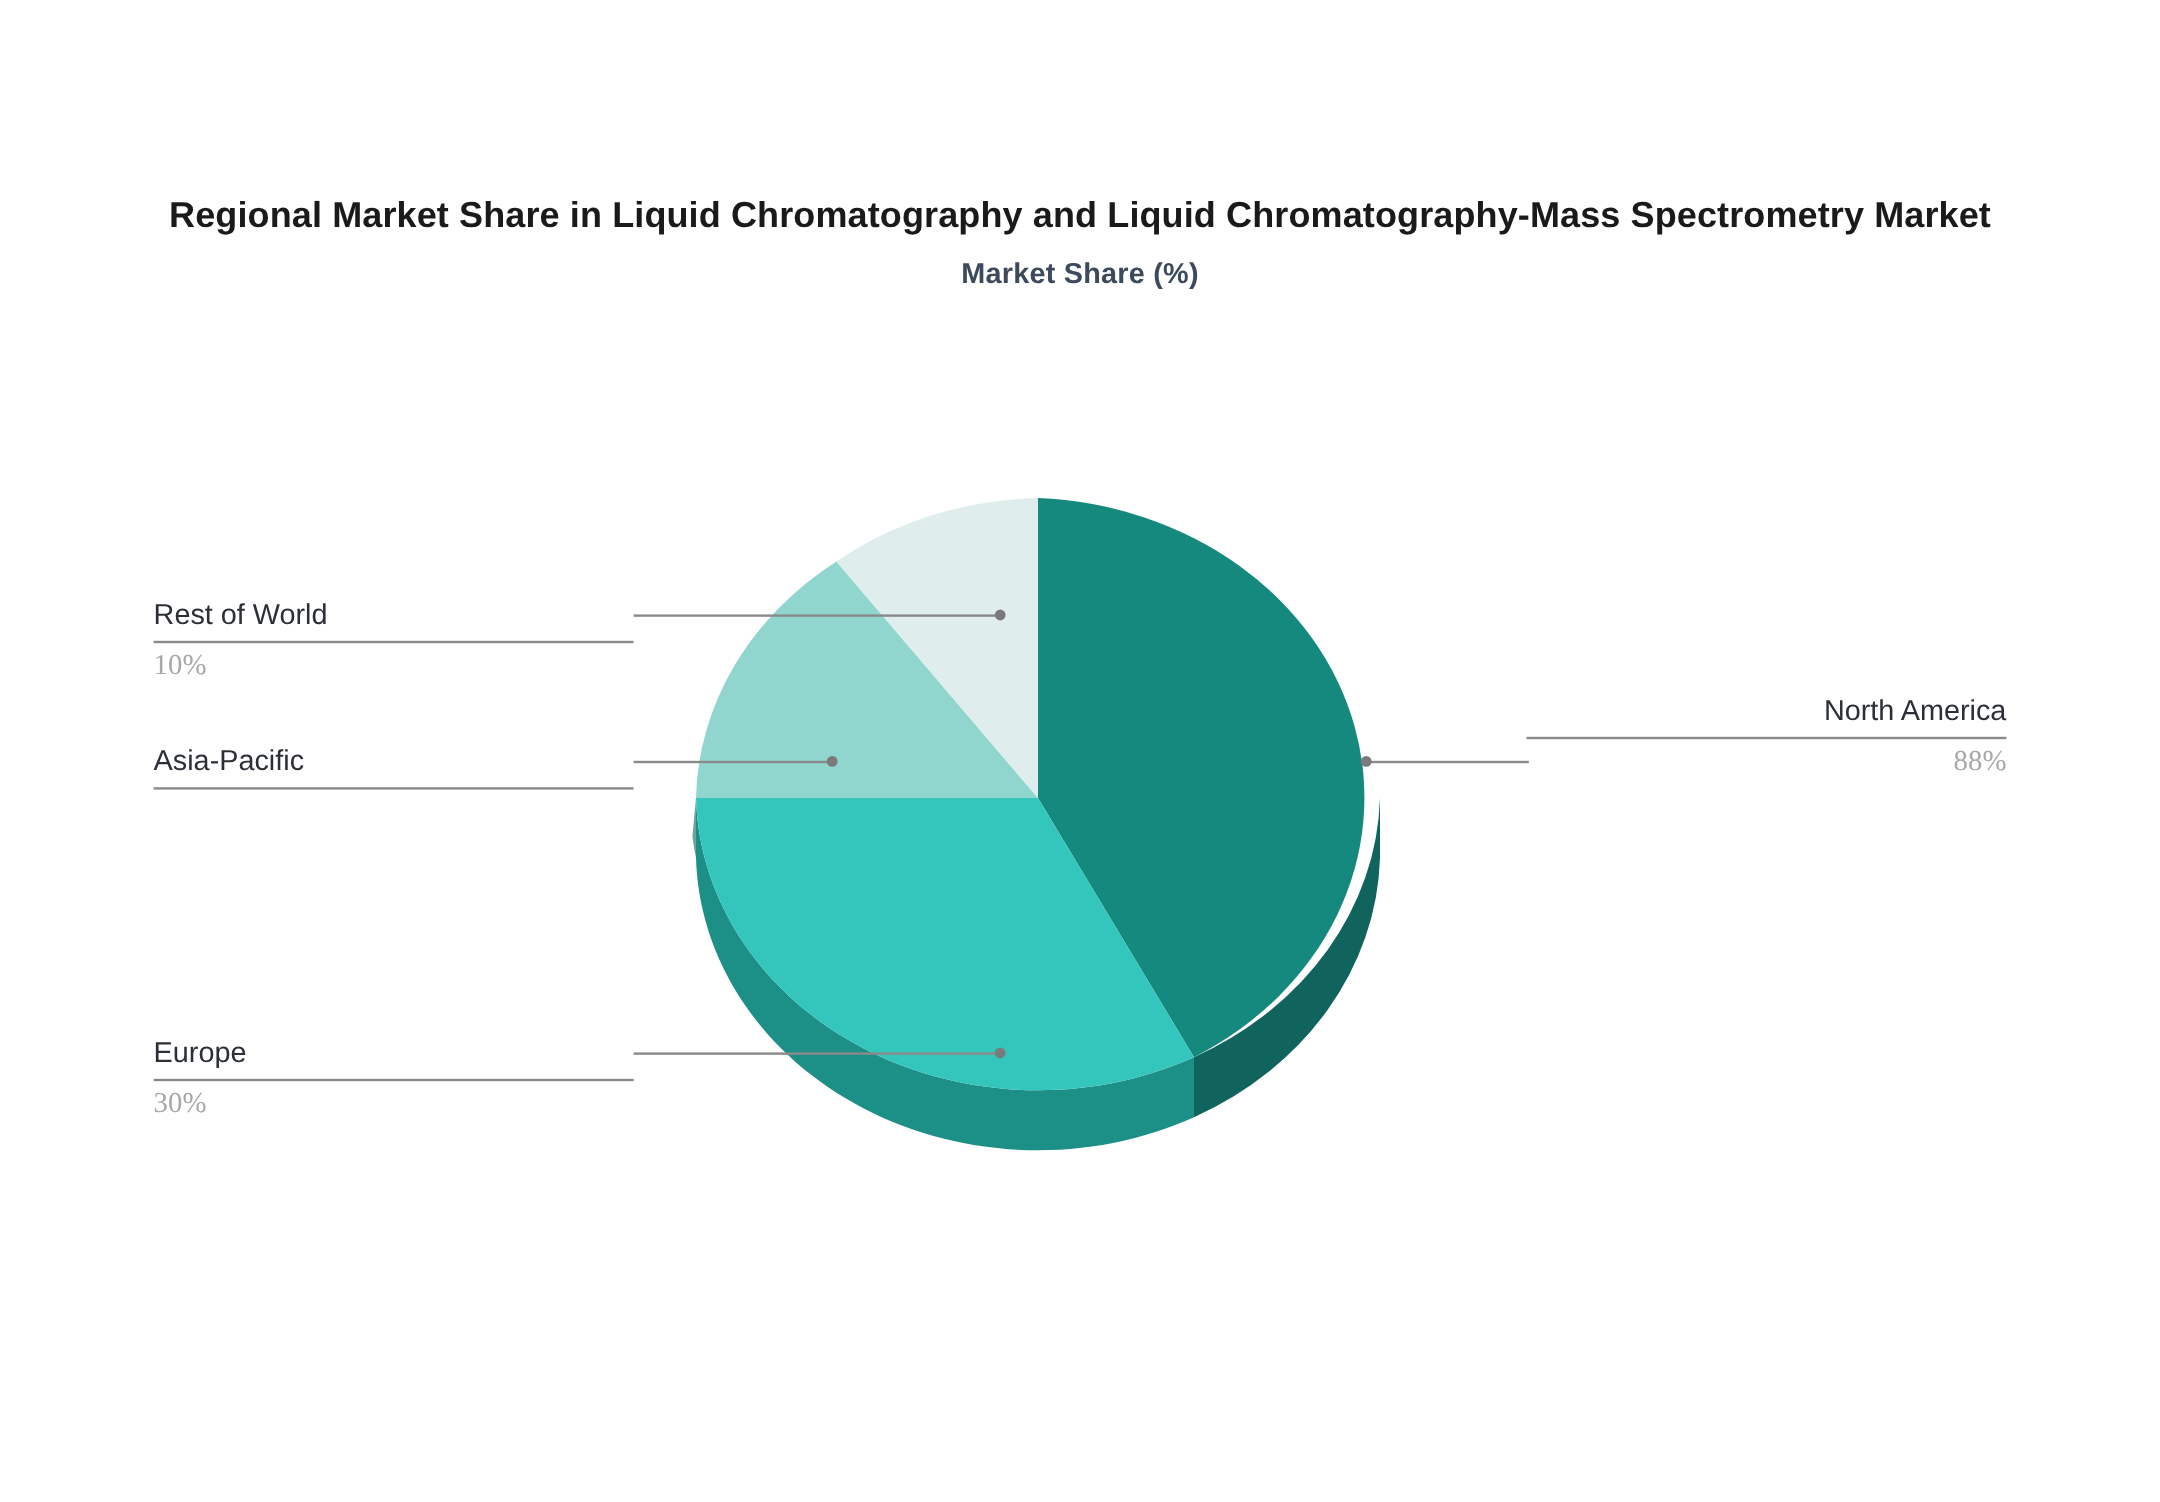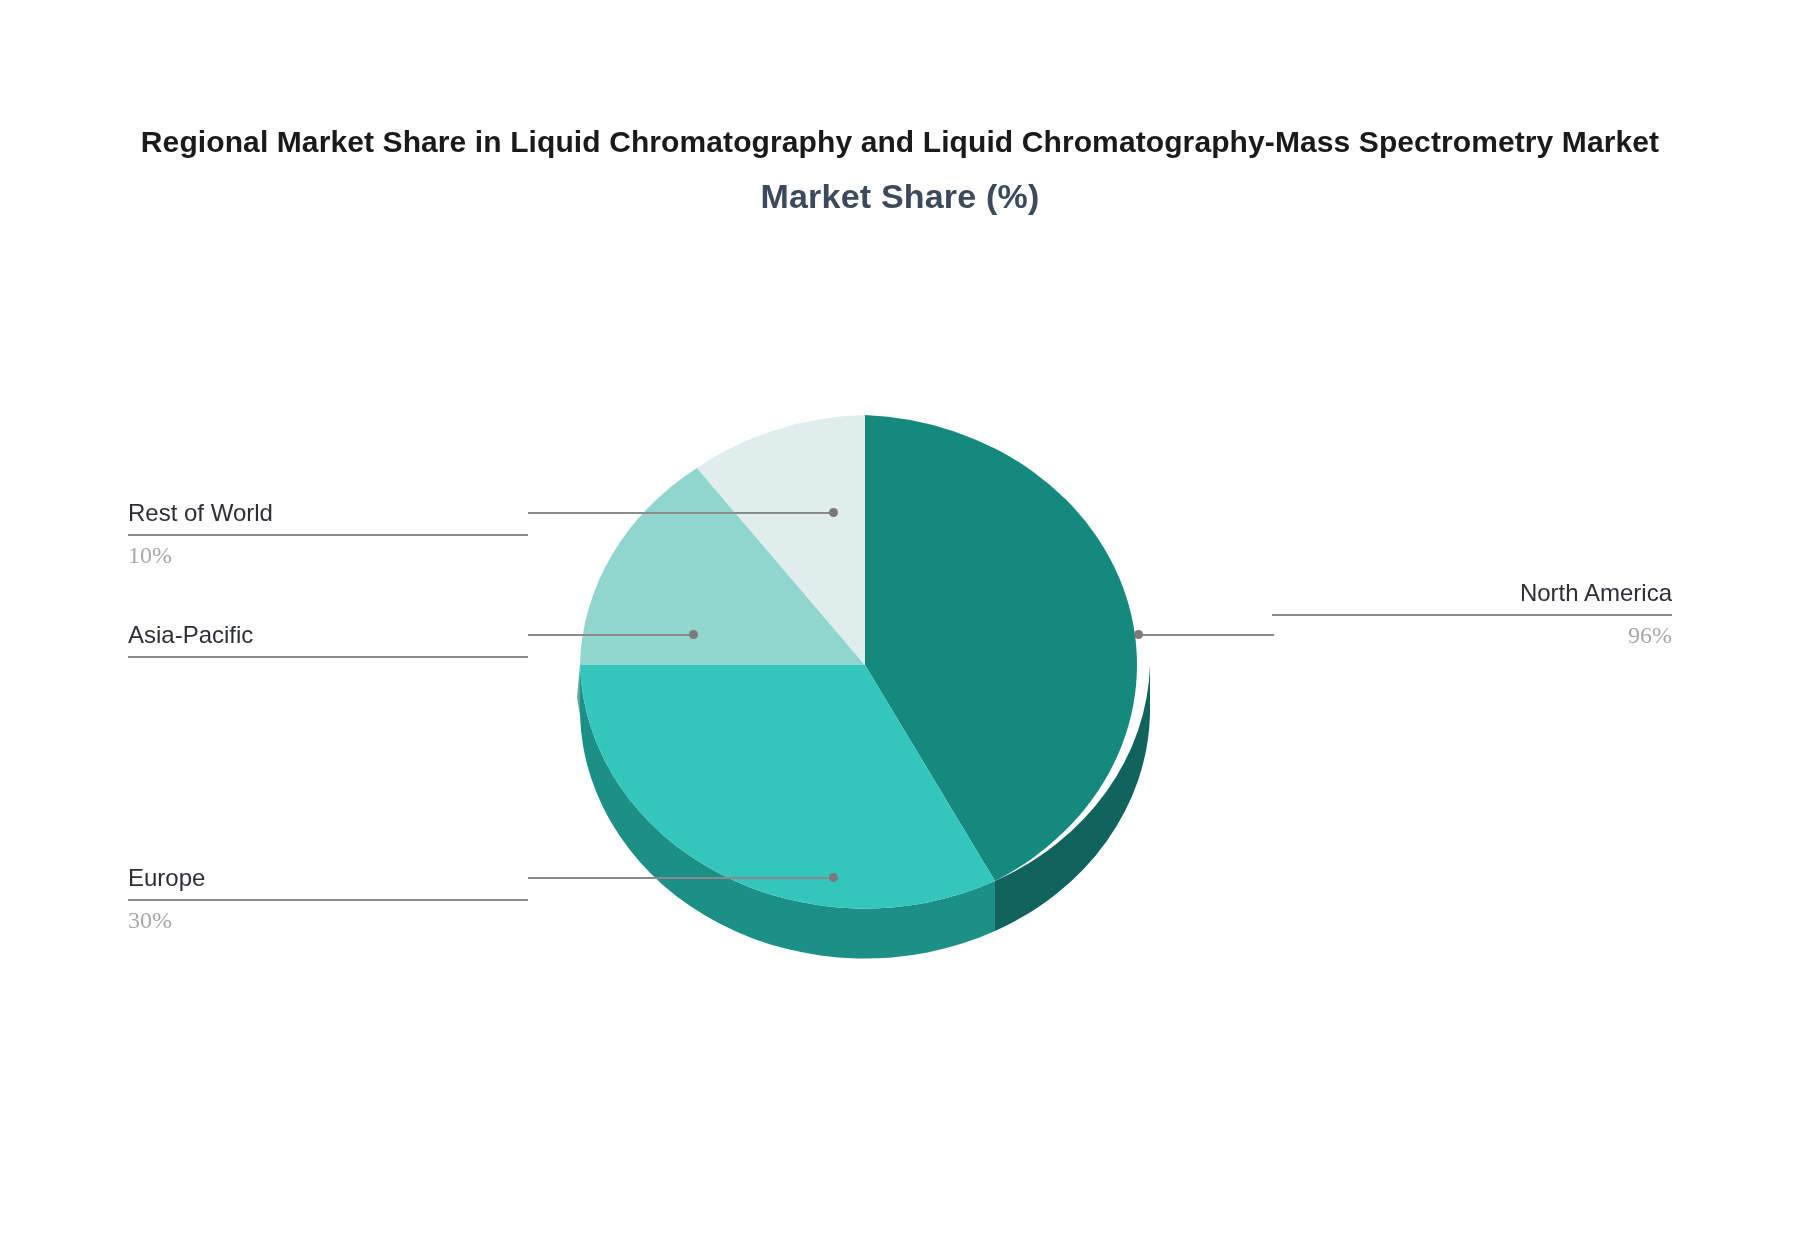--- a/index.html
+++ b/index.html
@@ -27,24 +27,25 @@
     width: 1800px;
     text-align: center;
   }
   .chart-title {
     font-size: 30px;
     font-weight: bold;
     color: #1a1a1a;
     line-height: 1.62;
     letter-spacing: 0.1px;
     padding: 0 104px;
+    margin-top: 38px;
   }
   .chart-subtitle {
     margin-top: 10px;
-    font-size: 34px;
+    font-size: 24px;
     font-weight: bold;
     color: #3d4a5c;
     letter-spacing: 0.2px;
   }
 
   
   .pie-wrap {
     position: absolute;
     left: 575px;
     top: 415px;
@@ -178,17 +179,17 @@
 
   <div class="callout left" id="callout-europe">
     <div class="cl-name">Europe</div>
     <div class="cl-rule"></div>
     <div class="cl-value">30%</div>
   </div>
 
   <div class="callout right" id="callout-north-america">
     <div class="cl-name">North America</div>
     <div class="cl-rule"></div>
-    <div class="cl-value">96%</div>
+    <div class="cl-value">88%</div>
   </div>
 
 
 </div>
 
 </body></html>

